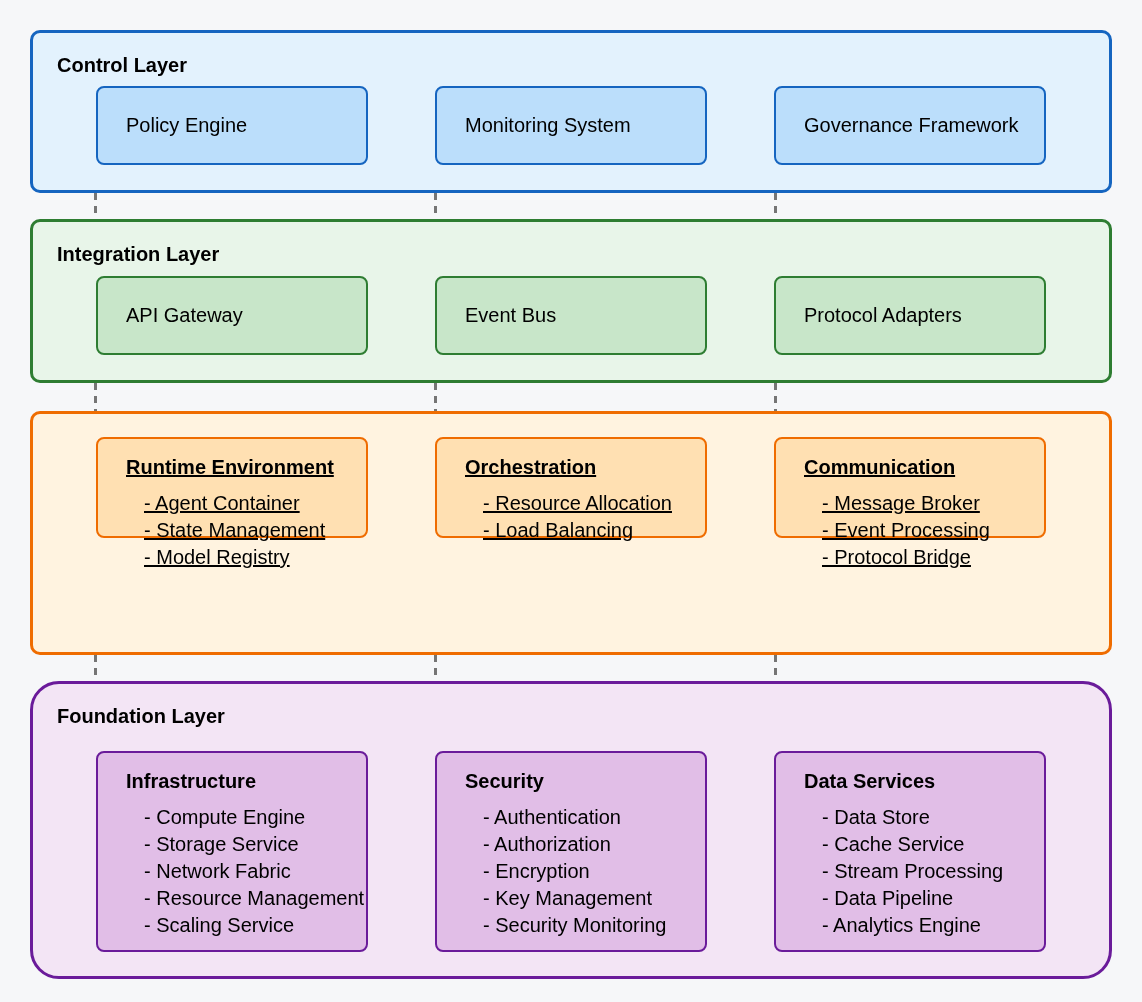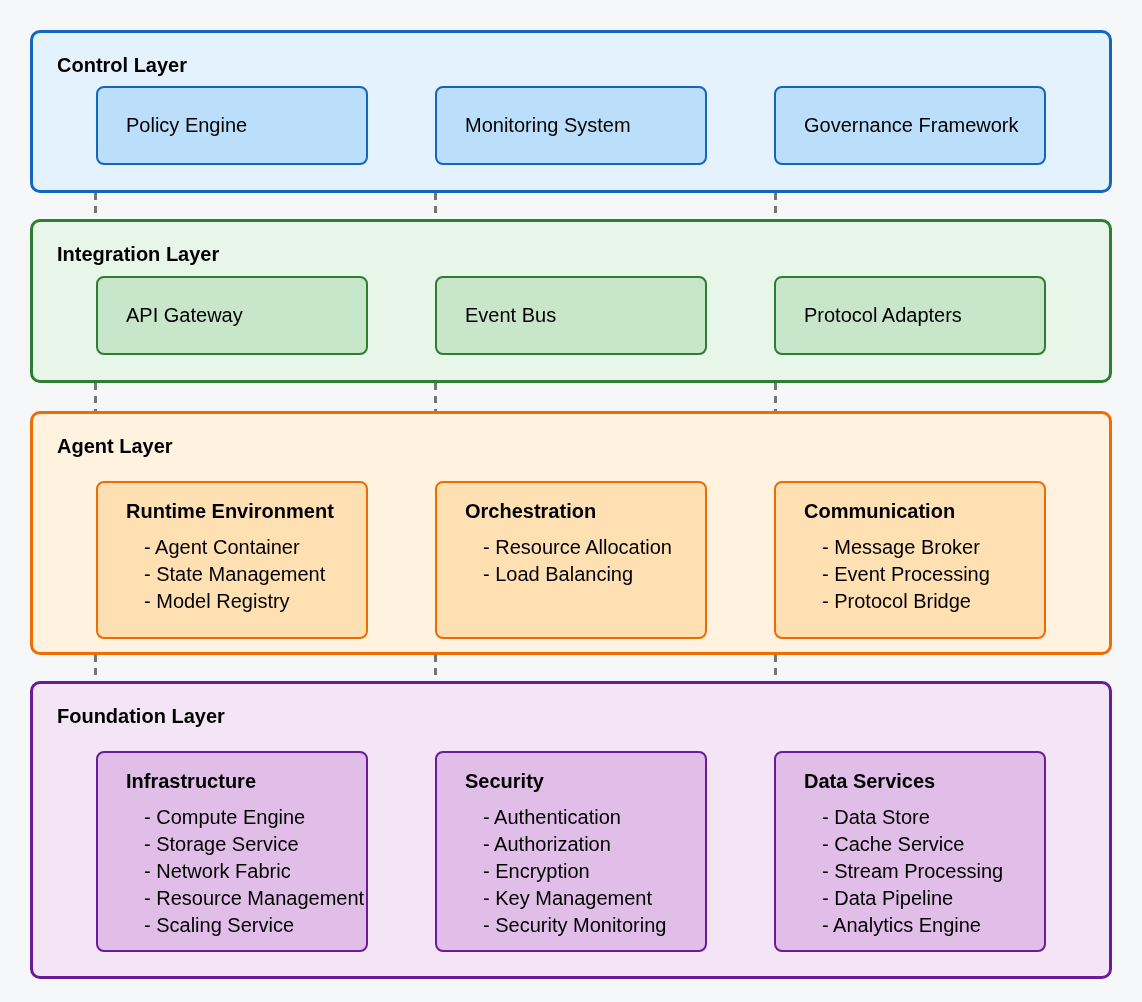--- a/index.html
+++ b/index.html
@@ -23,21 +23,21 @@
   .layer {
     box-sizing: border-box;
     border: 3px solid var(--bd);
     border-radius: 10px;
     background: var(--fill);
     width: 1082px;
   }
   .layer-control    { height: 163px; }
   .layer-integration{ height: 164px; }
   .layer-agent      { height: 244px; }
-  .layer-foundation { height: 298px; }
+  .layer-foundation { height: 298px; border-radius: 29px; }
   .layer-title {
     font-size: 20px;
     font-weight: 700;
     line-height: 24px;
     margin: 20px 0 0 24px;
   }
   .boxes-row {
     display: flex;
     gap: 67px;
     margin-left: 63px;
@@ -57,21 +57,21 @@
   }
   .sub.simple {
     height: 79px;
     display: flex;
     align-items: center;
     padding-left: 28px;
   }
   .sub.detailed {
     padding: 16px 4px 0 24px;
   }
-  .layer-agent      .sub.detailed { height: 158px; }
+  .layer-agent      .sub.detailed { height: 101px; text-decoration: underline; }
   .layer-foundation .sub.detailed { height: 201px; }
   .sub-title {
     display: block;
     font-weight: 700;
     line-height: 24px;
     margin-left: 4px;
     white-space: nowrap;
   }
   .sub-items {
     margin-top: 11px;
@@ -132,21 +132,20 @@
           <span class="sub-label">Protocol Adapters</span>
         </div>
       </div>
     </section>
     <div class="connector-row" style="height: 28px; --dash: #757575;">
       <span class="connector-dash c1"></span>
       <span class="connector-dash c2"></span>
       <span class="connector-dash c3"></span>
     </div>
     <section class="layer layer-agent" style="--bd: #ef6c00; --fill: #fff3e0; --boxfill: #ffe0b2;">
-      <div class="layer-title">Agent Layer</div>
       <div class="boxes-row">
         <div class="sub detailed">
           <span class="sub-title">Runtime Environment</span>
           <div class="sub-items">
             <div class="sub-item">- Agent Container</div>
             <div class="sub-item">- State Management</div>
             <div class="sub-item">- Model Registry</div>
           </div>
         </div>
         <div class="sub detailed">

